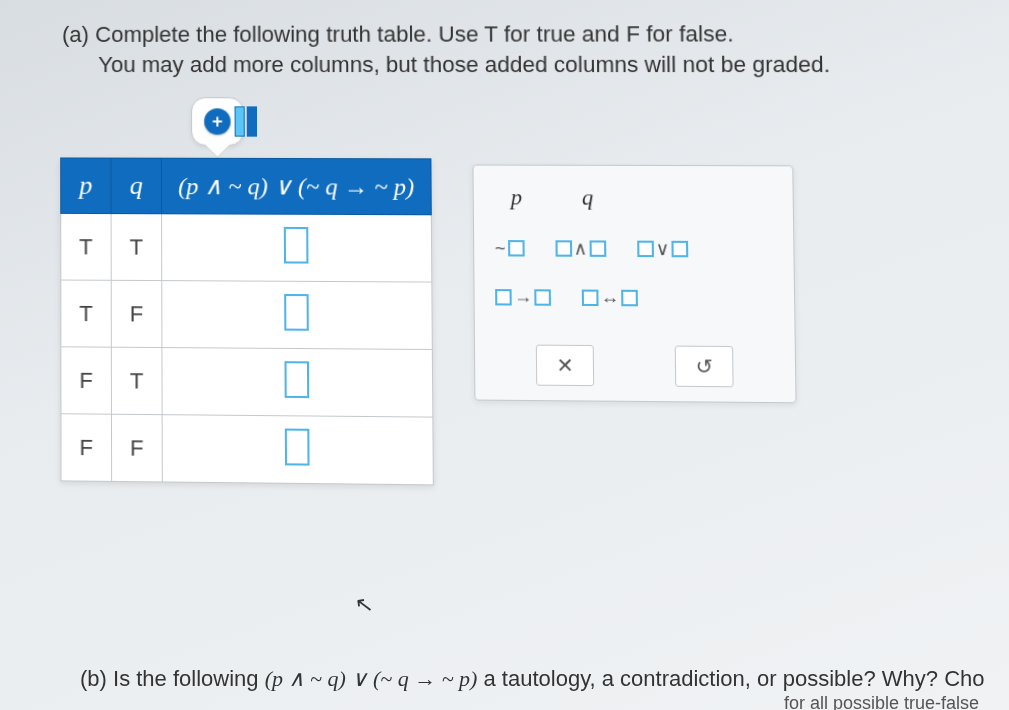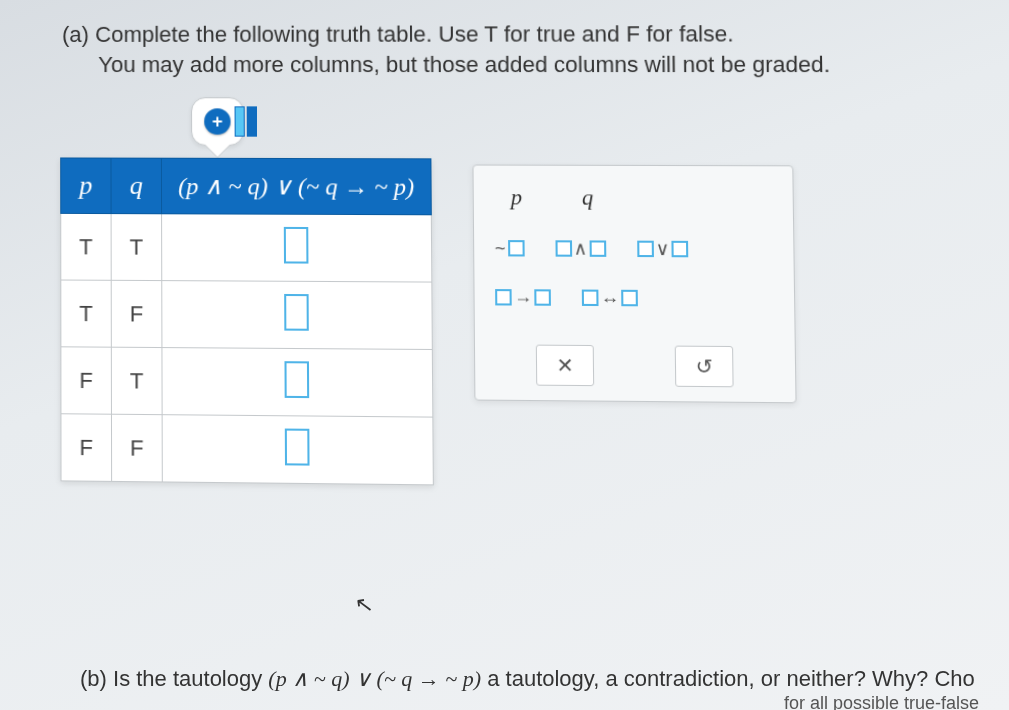--- a/index.html
+++ b/index.html
@@ -254,18 +254,18 @@
           </div>
       </div>
     </div>
   </div>
 </div>
 
 <div class="cursor">↖</div>
 
 <div class="part-b">
   <span>(b)</span>
-  <span>Is the tautology</span>
+  <span>Is the following</span>
   <span class="formula">(p ∧ ~ q) ∨ (~ q → ~ p)</span>
-  <span>a tautology, a contradiction, or neither? Why? Cho</span>
+  <span>a tautology, a contradiction, or possible? Why? Cho</span>
 </div>
 
 <div class="cutoff">for all possible true-false</div>
 
 </body></html>

